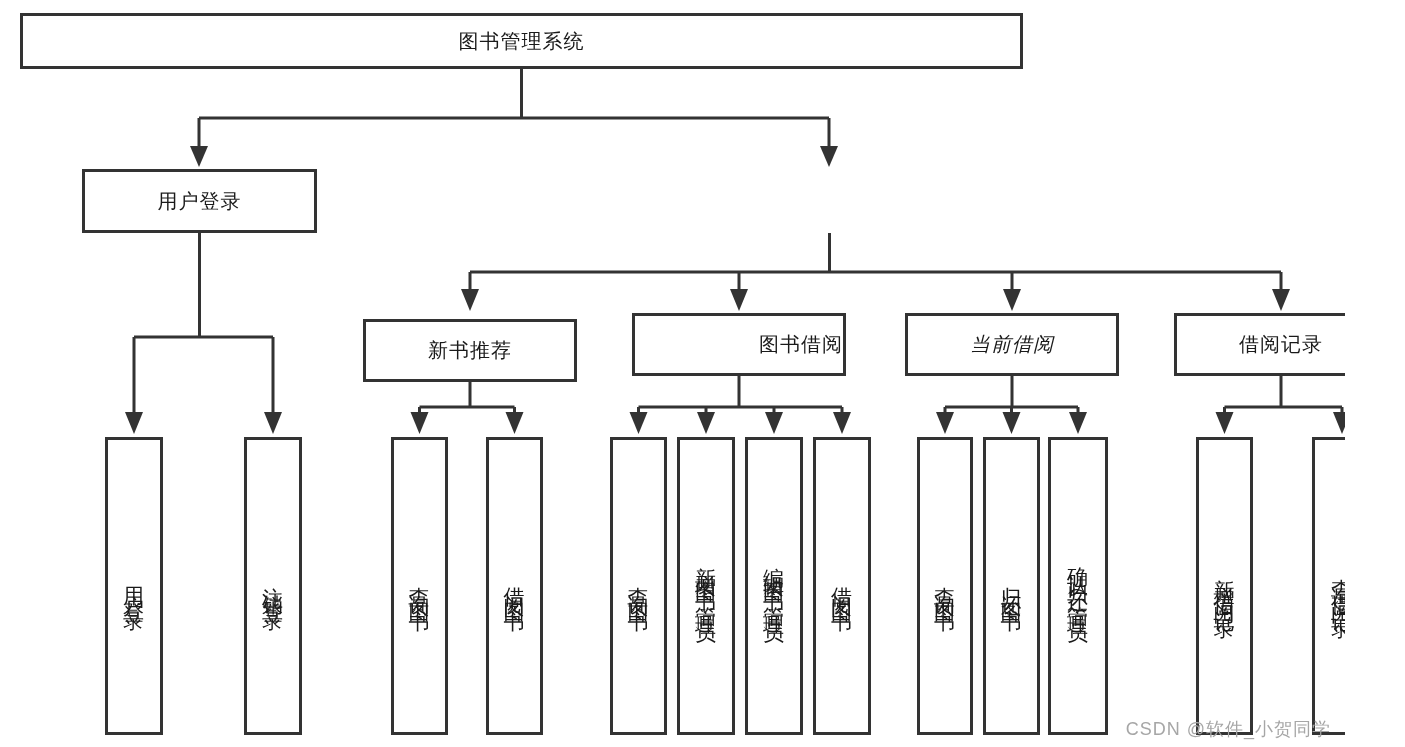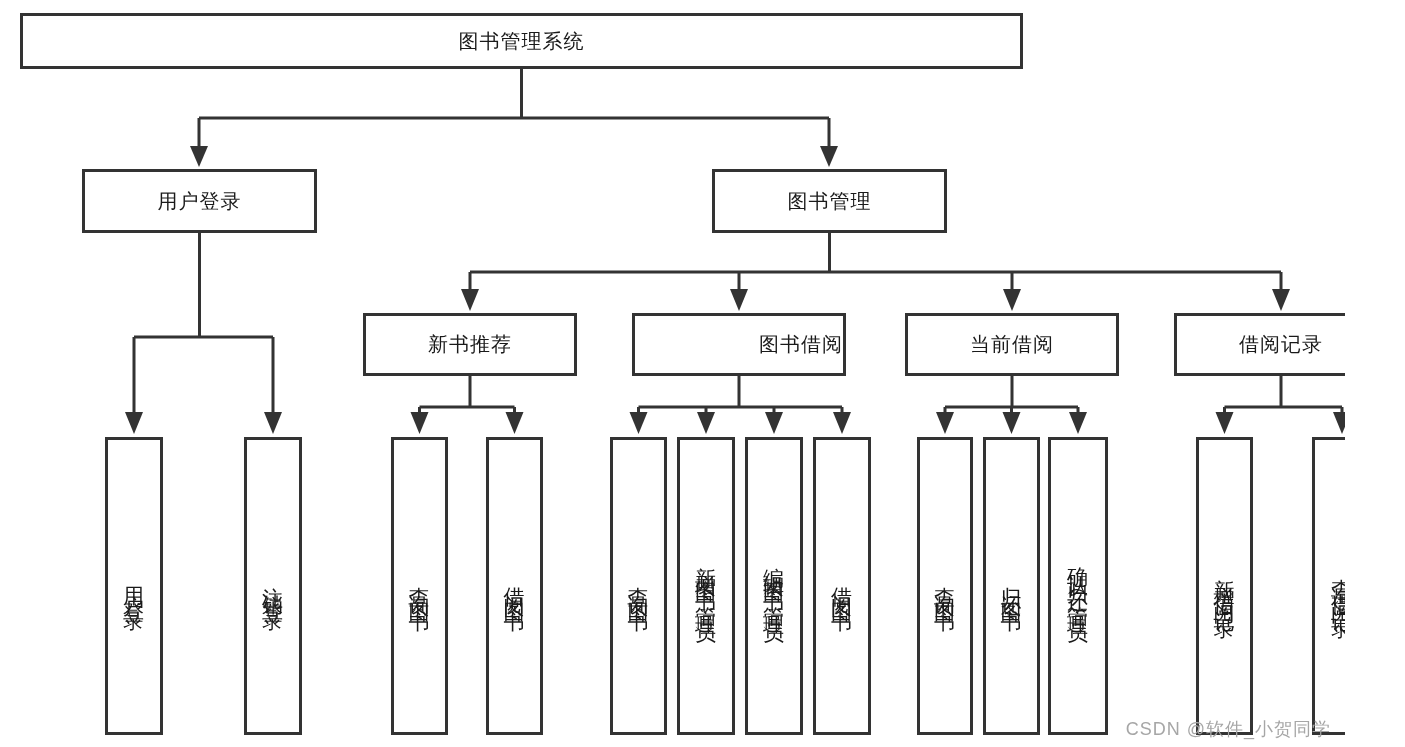--- a/index.html
+++ b/index.html
@@ -106,31 +106,28 @@
     <polygon points="1333,412 1351,412 1342,434"></polygon>
   </svg>
 
   <div class="node root">
     <span>图书管理系统</span>
   </div>
 
   <div class="node l2" style="left:82px;">
     <span>用户登录</span>
   </div>
-  <div class="node l2" style="left:712px;">
-    <span>图书管理</span>
-  </div>
 
-  <div class="node l3" style="left:363px;">
+  <div class="node l3" style="left:363px;margin-top:6px;">
     <span>新书推荐</span>
   </div>
   <div class="node l3" style="left:632px;justify-content:flex-end;">
     <span>图书借阅</span>
   </div>
-  <div class="node l3" style="left:905px;">
+  <div class="node l3" style="left:905px;font-style:italic;">
     <span>当前借阅</span>
   </div>
   <div class="node l3" style="left:1174px;">
     <span>借阅记录</span>
   </div>
 
   <div class="node leaf" style="left:105px;width:58px;">
     <span class="vtext">用户登录</span>
   </div>
   <div class="node leaf" style="left:244px;width:58px;">

